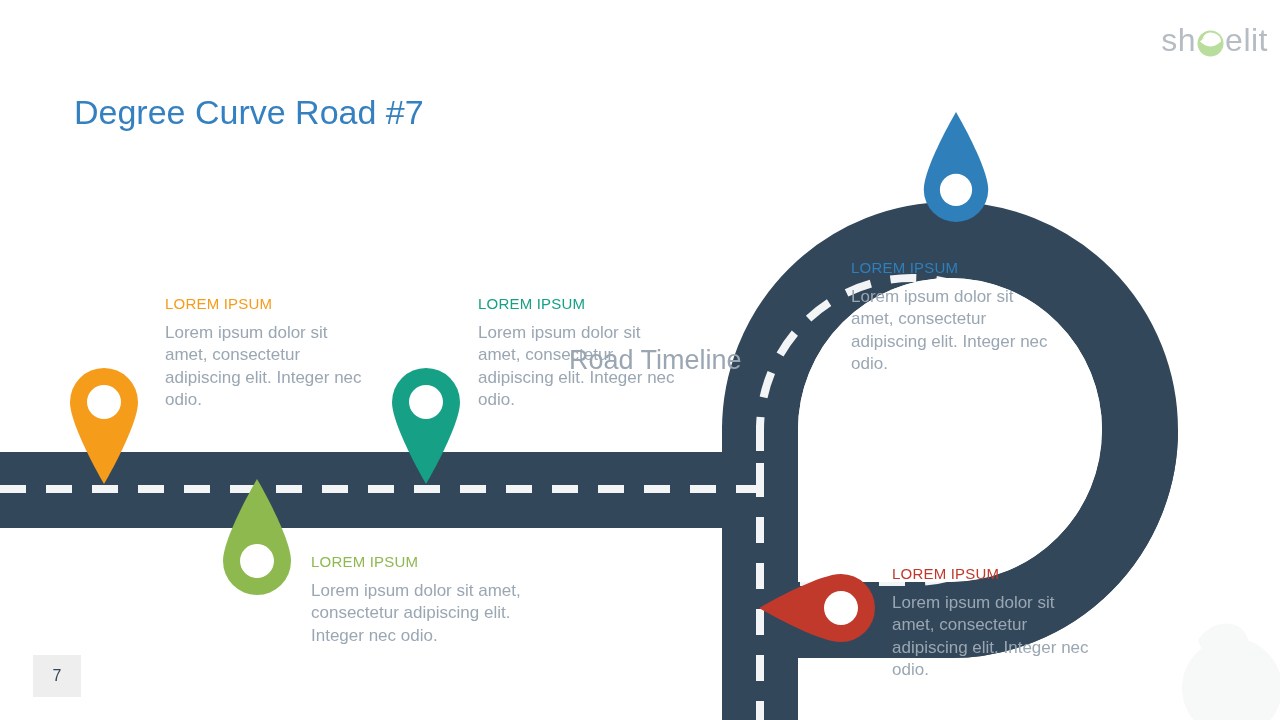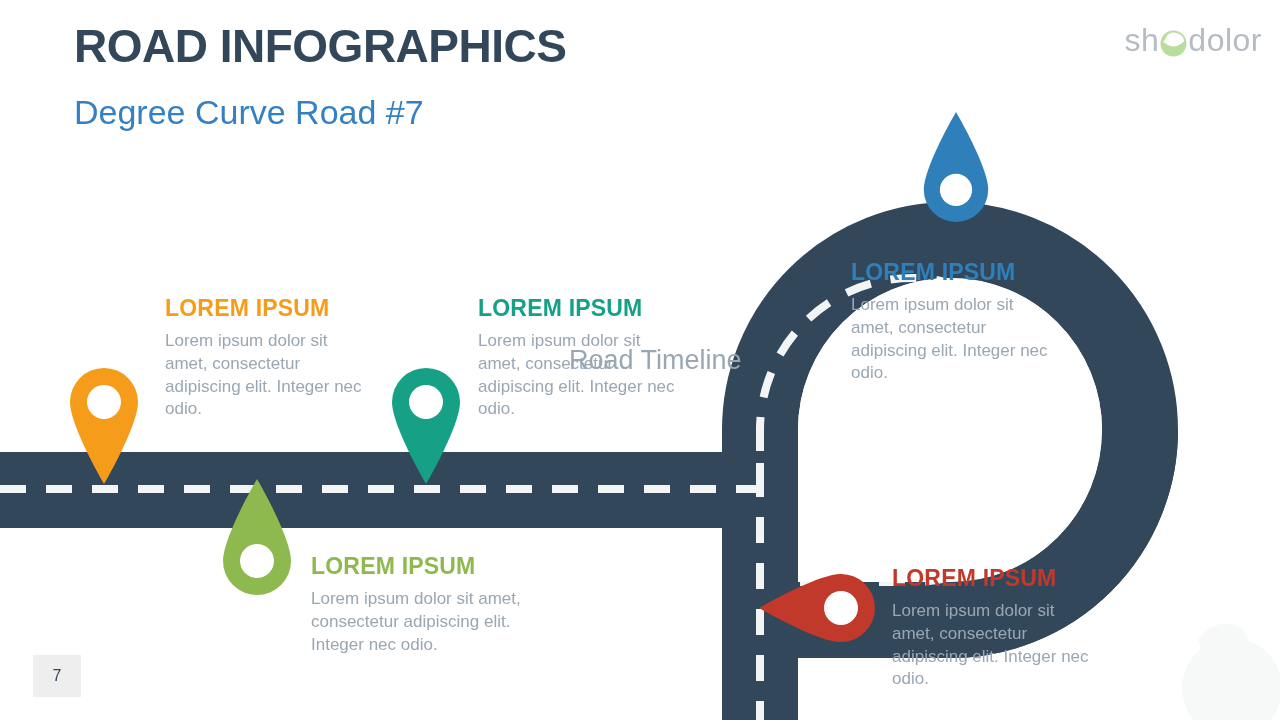--- a/index.html
+++ b/index.html
@@ -37,21 +37,21 @@
     font-size: 34px;
     font-weight: normal;
     color: #3480c0;
     line-height: 1.1;
     white-space: nowrap;
   }
 
   
   #logo {
     position: absolute;
-    right: 18px;
+    right: 12px;
     top: 24px;
     display: flex;
     align-items: center;
     font-size: 32px;
     color: #b6bcc3;
     letter-spacing: 0.5px;
     line-height: 1;
   }
   #logo .logo-mark {
     display: inline-block;
@@ -87,22 +87,22 @@
     width: 130px;
     height: 110px;
     pointer-events: none;
   }
 
   
   .info-block {
     position: absolute;
   }
   .info-title {
-    font-size: 23px;
-    font-weight: bold;
+    font-size: 15px;
+    font-weight: normal;
     letter-spacing: 0.2px;
     line-height: 1.1;
     margin-bottom: 9px;
     white-space: nowrap;
   }
   .info-body {
     font-size: 17px;
     color: #9aa7b3;
     line-height: 1.33;
   }
@@ -178,34 +178,33 @@
     <path d="M 798,452 L 798,430 A 152,152 0 0 1 950,278 A 152,152 0 0 1 1102,430 A 152,152 0 0 1 950,582 L 798,582 Z" fill="#ffffff"></path>
   </svg>
 
   <svg width="1280" height="720" style="position:absolute;left:0;top:0;pointer-events:none">
     <path d="M 760,489 L 760,430 A 190,190 0 0 1 950,240 A 190,190 0 0 1 1140,430 A 190,190 0 0 1 950,620 L 820,620" fill="none" stroke="none"></path>
     <path d="M 760,430 A 152,152 0 0 1 912,278" fill="none" stroke="none"></path>
   </svg>
 
   <div id="road-timeline-label">Road Timeline</div>
 
-  <div id="page-title">ROAD INFOGRAPHICS</div>
 
   <div id="page-subtitle">Degree Curve Road #7</div>
 
   <div id="logo">
     <span>sh</span>
     <span class="logo-mark">
       <svg width="27" height="27" viewBox="0 0 27 27">
         <circle cx="13.5" cy="13.5" r="13" fill="#b9dd9c"></circle>
         <path d="M 13.5 2.5 C 7.5 2.5 5 8 5 12 C 5 8.5 8 6 11 9.5 C 13.5 12.5 13.5 4 13.5 2.5 Z" fill="#ffffff"></path>
         <path d="M 3 11.5 C 3 11.5 8 16.5 13.5 16.5 C 19 16.5 24 11.5 24 11.5 C 24 6 19 2.5 13.5 2.5" fill="#ffffff"></path>
       </svg>
     </span>
-    <span>dolor</span>
+    <span>elit</span>
   </div>
 
   <div class="pin" style="left:66px; top:364px;">
     <svg width="76" height="122" viewBox="0 0 76 122">
       <path d="M 38 120 C 38 120 4 62 4 38 A 34 34 0 1 1 72 38 C 72 62 38 120 38 120 Z" fill="#f59c1a"></path>
       <circle cx="38" cy="38" r="17" fill="#ffffff"></circle>
     </svg>
   </div>
 
   <div class="pin" style="left:388px; top:364px;">

